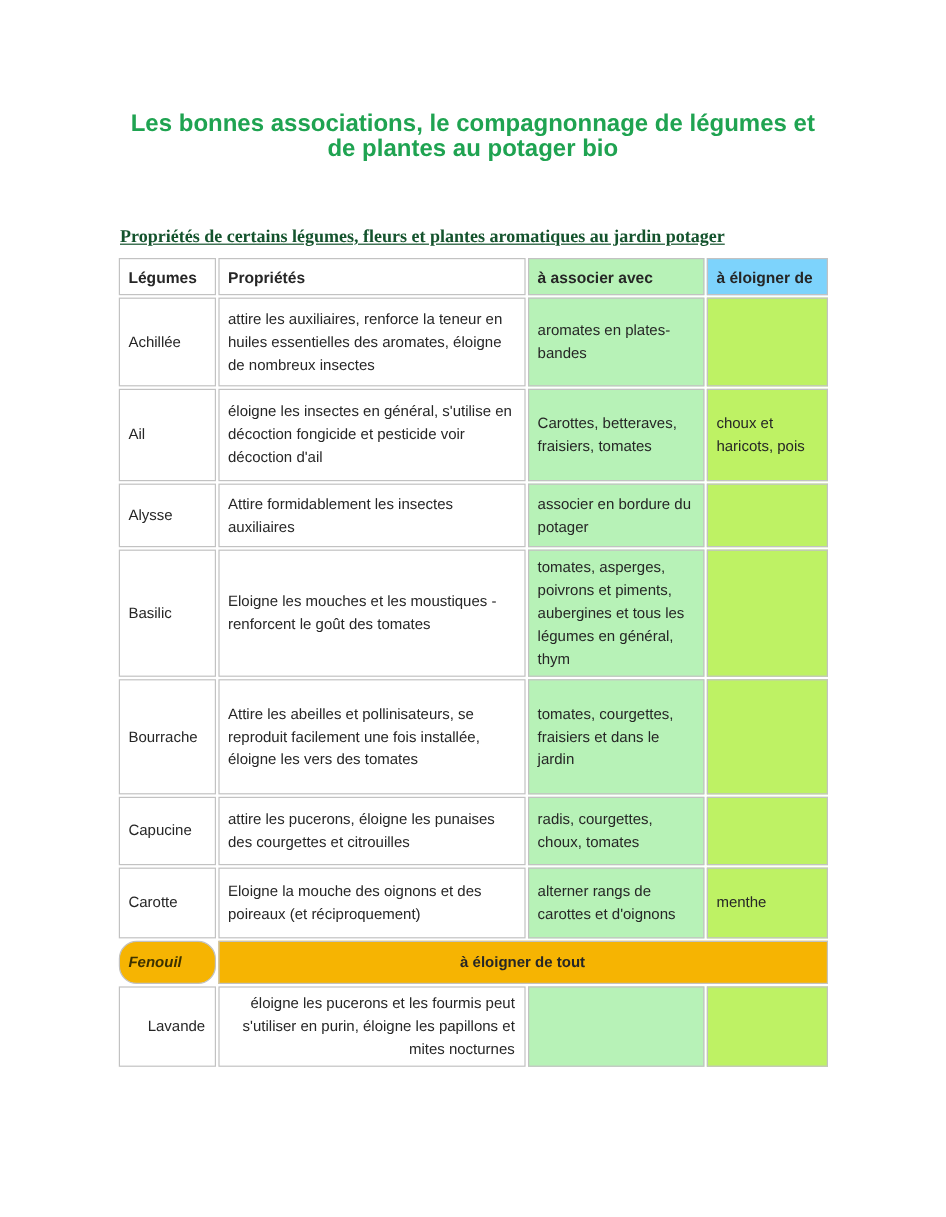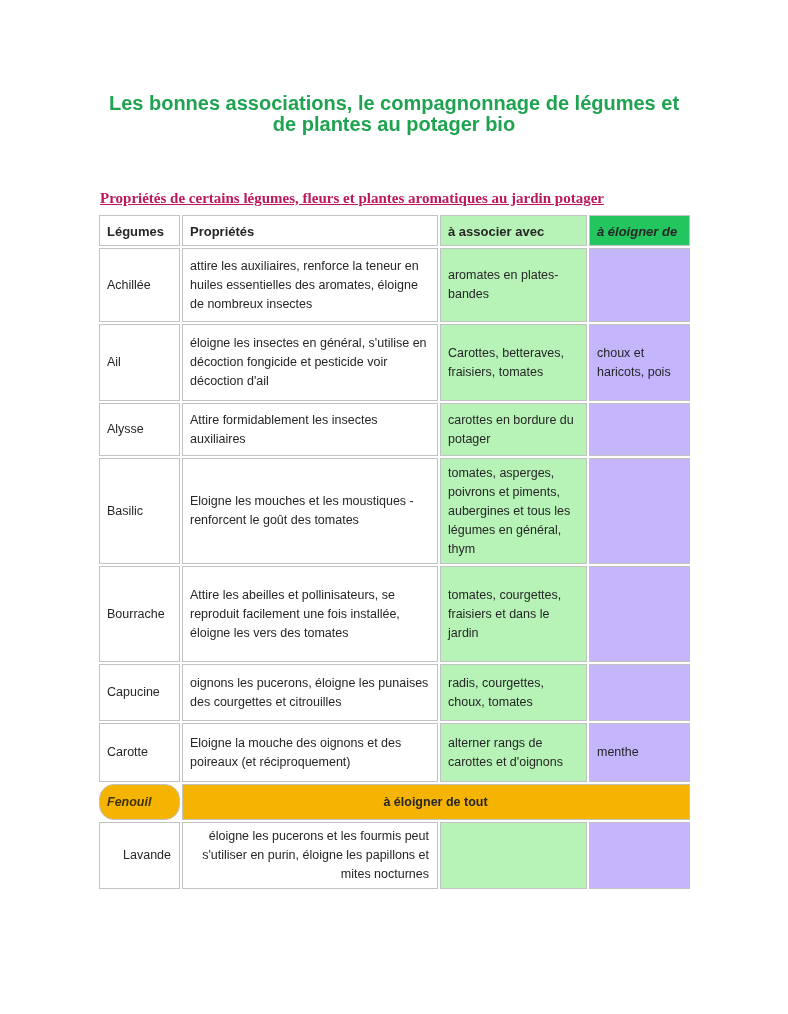--- a/index.html
+++ b/index.html
@@ -16,21 +16,21 @@
     font-size:20px;
     font-weight:bold;
     line-height:21px;
   }
 
   .section-heading {
     margin:55px 96px 6px 100px;
     font-family:"Liberation Serif", serif;
     font-weight:bold;
     font-size:15px;
-    color:#be185d;
+    color:#14532d;
     text-decoration:underline;
   }
 
   table.props {
     margin-left:97px;
     width:595px;
     table-layout:fixed;
     border-collapse:separate;
     border-spacing:2px;
     background:#ffffff;
@@ -51,24 +51,24 @@
   }
   th {
     vertical-align:top;
     font-size:13px;
     font-weight:bold;
     padding-top:6px;
     height:15px;
     background:#ffffff;
   }
   th.green-h { background:#b7f2b7; }
-  th.yellow-h { background:#22c55e;font-style:italic; }
+  th.yellow-h { background:#7dd3fc; }
 
   td.green  { background:#b7f2b7; }
-  td.yellow { background:#c4b5fd;margin-top:40px; }
+  td.yellow { background:#bef264;margin-top:40px; }
   td.white  { background:#ffffff; }
 
   td.orange {
     background:#f6b402;
   }
   td.orange.label { font-style:italic; font-weight:bold; color:#3d3200;border-radius:15px; }
   td.orange.note  { text-align:center; font-weight:600; color:#262626; }
 
   tr.r-achillee td { height:74px; }
   tr.r-ail td      { height:77px; }
@@ -115,41 +115,41 @@
     <tr class="r-ail">
       <td class="white">Ail</td>
       <td class="white">éloigne les insectes en général, s'utilise en décoction fongicide et pesticide voir décoction d'ail</td>
       <td class="green">Carottes, betteraves, fraisiers, tomates</td>
       <td class="yellow">choux et haricots, pois</td>
     </tr>
 
     <tr class="r-alysse">
       <td class="white">Alysse</td>
       <td class="white">Attire formidablement les insectes auxiliaires</td>
-      <td class="green">carottes en bordure du potager</td>
+      <td class="green">associer en bordure du potager</td>
       <td class="yellow"></td>
     </tr>
 
     <tr class="r-basilic">
       <td class="white">Basilic</td>
       <td class="white">Eloigne les mouches et les moustiques - renforcent le goût des tomates</td>
       <td class="green">tomates, asperges, poivrons et piments, aubergines et tous les légumes en général, thym</td>
       <td class="yellow"></td>
     </tr>
 
     <tr class="r-bourrache">
       <td class="white">Bourrache</td>
       <td class="white">Attire les abeilles et pollinisateurs, se reproduit facilement une fois installée, éloigne les vers des tomates</td>
       <td class="green">tomates, courgettes, fraisiers et dans le jardin</td>
       <td class="yellow"></td>
     </tr>
 
     <tr class="r-capucine">
       <td class="white">Capucine</td>
-      <td class="white">oignons les pucerons, éloigne les punaises des courgettes et citrouilles</td>
+      <td class="white">attire les pucerons, éloigne les punaises des courgettes et citrouilles</td>
       <td class="green">radis, courgettes, choux, tomates</td>
       <td class="yellow"></td>
     </tr>
 
     <tr class="r-carotte">
       <td class="white">Carotte</td>
       <td class="white">Eloigne la mouche des oignons et des poireaux (et réciproquement)</td>
       <td class="green">alterner rangs de carottes et d'oignons</td>
       <td class="yellow">menthe</td>
     </tr>

